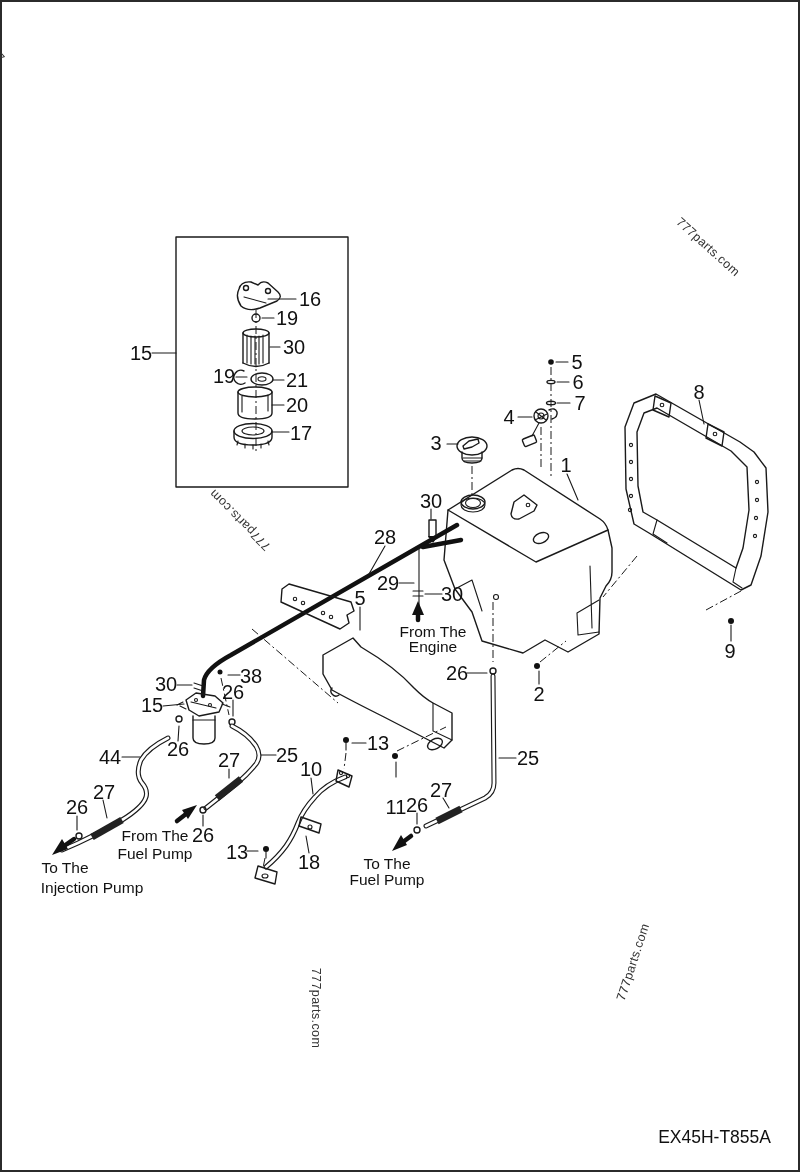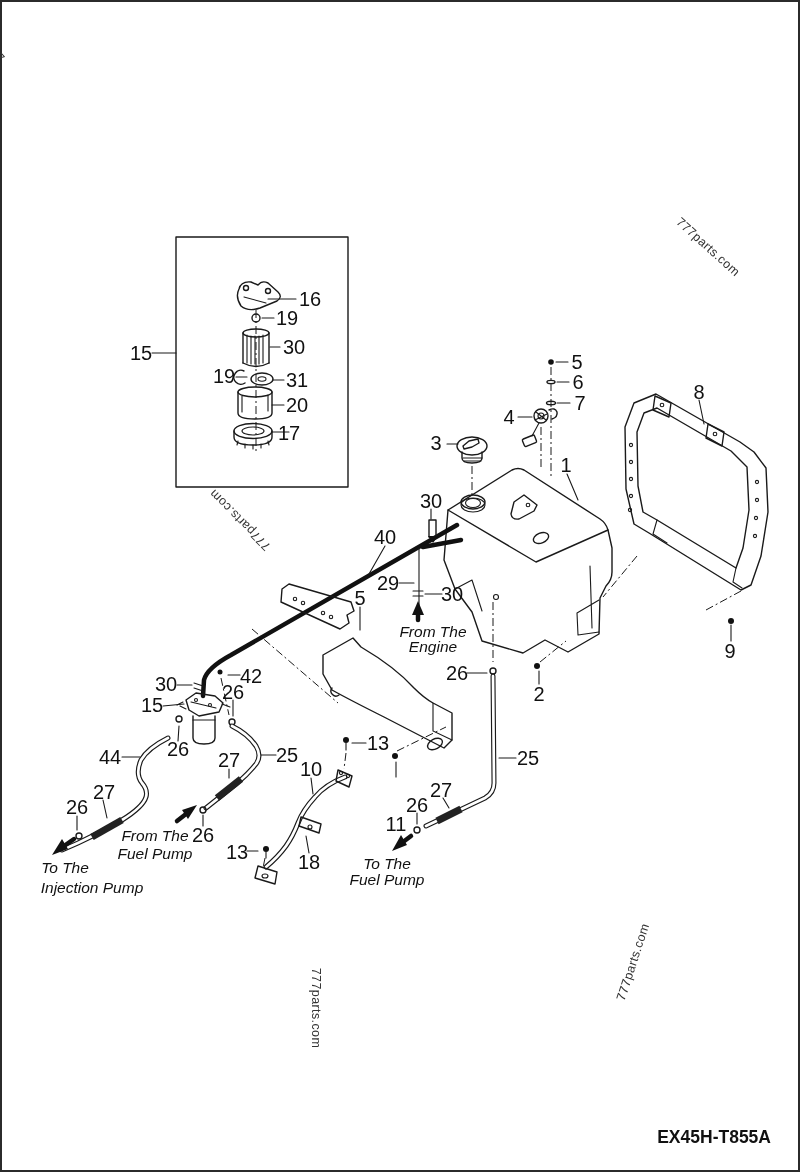--- a/index.html
+++ b/index.html
@@ -3,24 +3,24 @@
 <meta charset="utf-8">
 <style>
   html,body{margin:0;padding:0;background:#e8e8e8;}
   #page{position:relative;width:800px;height:1172px;background:#ffffff;overflow:hidden;
         font-family:"Liberation Sans", sans-serif;color:#111;
         box-shadow:inset 0 0 0 2px #2b2b2b;}
   #art{position:absolute;left:0;top:0;}
   .co{position:absolute;transform:translate(-50%,-50%);font-size:20px;line-height:1;
       color:#111;white-space:nowrap;}
   .dir{position:absolute;transform:translate(-50%,-50%);font-size:15.5px;line-height:1;
-      color:#111;white-space:nowrap;font-style:italic;}
+      color:#111;white-space:nowrap;}
   .wm{position:absolute;transform-origin:center;font-size:12.5px;letter-spacing:.4px;
       color:#333;white-space:nowrap;}
-  .code{position:absolute;font-size:17.5px;color:#111;white-space:nowrap;font-weight:bold;}
+  .code{position:absolute;font-size:17.5px;color:#111;white-space:nowrap;}
   .ln{fill:none;stroke:#1a1a1a;stroke-width:1.4;stroke-linejoin:round;stroke-linecap:round;}
   .tn{fill:none;stroke:#1a1a1a;stroke-width:1.1;stroke-linecap:round;}
   .dd{fill:none;stroke:#1a1a1a;stroke-width:1;stroke-dasharray:8 3 2 3;}
   .hk{fill:none;stroke:#111;stroke-width:4.5;stroke-linecap:round;}
   .h1{fill:none;stroke:#1a1a1a;stroke-width:5;stroke-linecap:round;}
   .h2{fill:none;stroke:#ffffff;stroke-width:2.7;stroke-linecap:round;}
   .ht{fill:none;stroke:#222;stroke-width:7;stroke-linecap:butt;}
   .fl{fill:#111;stroke:none;}
 </style>
 </head>
@@ -193,55 +193,55 @@
     <polygon class="fl" points="392,851 407,845 401,835"></polygon>
 
     <path class="hk" d="M418,620 V612"></path>
     <polygon class="fl" points="418,601 412,615 424,615"></polygon>
   </svg>
 
   <div class="co" style="left:310px;top:299px">16</div>
   <div class="co" style="left:287px;top:318px">19</div>
   <div class="co" style="left:294px;top:347px">30</div>
   <div class="co" style="left:224px;top:376px">19</div>
-  <div class="co" style="left:297px;top:380px">31</div>
+  <div class="co" style="left:297px;top:380px">21</div>
   <div class="co" style="left:297px;top:405px">20</div>
-  <div class="co" style="left:289px;top:433px">17</div>
+  <div class="co" style="left:301px;top:433px">17</div>
   <div class="co" style="left:141px;top:353px">15</div>
   <div class="co" style="left:577px;top:362px">5</div>
   <div class="co" style="left:578px;top:382px">6</div>
   <div class="co" style="left:580px;top:403px">7</div>
   <div class="co" style="left:509px;top:417px">4</div>
   <div class="co" style="left:436px;top:443px">3</div>
   <div class="co" style="left:566px;top:465px">1</div>
   <div class="co" style="left:699px;top:392px">8</div>
   <div class="co" style="left:730px;top:651px">9</div>
   <div class="co" style="left:431px;top:501px">30</div>
-  <div class="co" style="left:385px;top:537px">40</div>
+  <div class="co" style="left:385px;top:537px">28</div>
   <div class="co" style="left:388px;top:583px">29</div>
   <div class="co" style="left:452px;top:594px">30</div>
   <div class="co" style="left:360px;top:598px">5</div>
   <div class="co" style="left:457px;top:673px">26</div>
   <div class="co" style="left:539px;top:694px">2</div>
   <div class="co" style="left:166px;top:684px">30</div>
-  <div class="co" style="left:251px;top:676px">42</div>
+  <div class="co" style="left:251px;top:676px">38</div>
   <div class="co" style="left:152px;top:705px">15</div>
   <div class="co" style="left:233px;top:692px">26</div>
   <div class="co" style="left:178px;top:749px">26</div>
   <div class="co" style="left:110px;top:757px">44</div>
   <div class="co" style="left:229px;top:760px">27</div>
   <div class="co" style="left:287px;top:755px">25</div>
   <div class="co" style="left:528px;top:758px">25</div>
   <div class="co" style="left:104px;top:792px">27</div>
   <div class="co" style="left:77px;top:807px">26</div>
   <div class="co" style="left:203px;top:835px">26</div>
   <div class="co" style="left:237px;top:852px">13</div>
   <div class="co" style="left:378px;top:743px">13</div>
   <div class="co" style="left:311px;top:769px">10</div>
-  <div class="co" style="left:396px;top:824px">11</div>
+  <div class="co" style="left:396px;top:807px">11</div>
   <div class="co" style="left:441px;top:790px">27</div>
   <div class="co" style="left:417px;top:805px">26</div>
   <div class="co" style="left:309px;top:862px">18</div>
 
   <div class="dir" style="left:433px;top:632px">From The</div>
   <div class="dir" style="left:433px;top:647px">Engine</div>
   <div class="dir" style="left:155px;top:836px">From The</div>
   <div class="dir" style="left:155px;top:854px">Fuel Pump</div>
   <div class="dir" style="left:65px;top:868px">To The</div>
   <div class="dir" style="left:92px;top:888px">Injection Pump</div>

